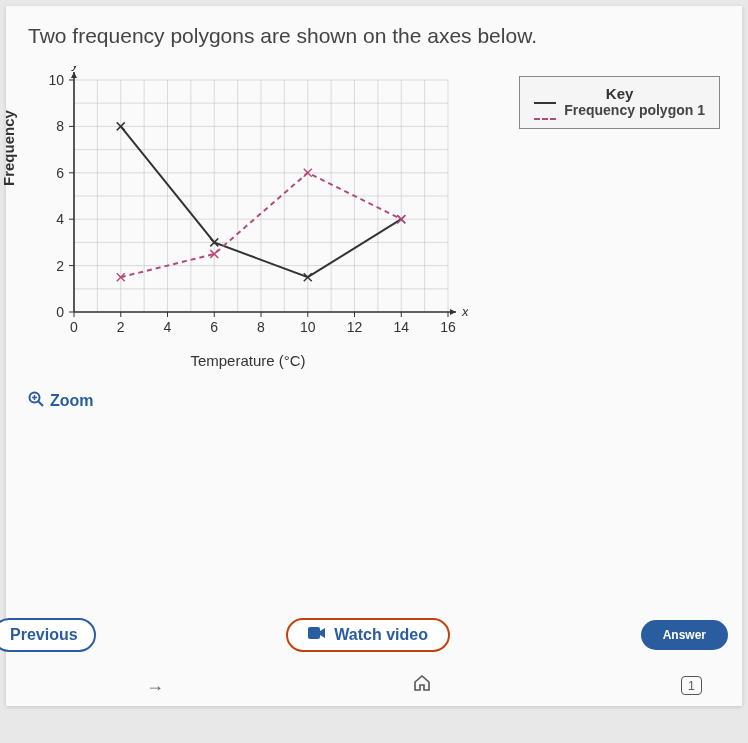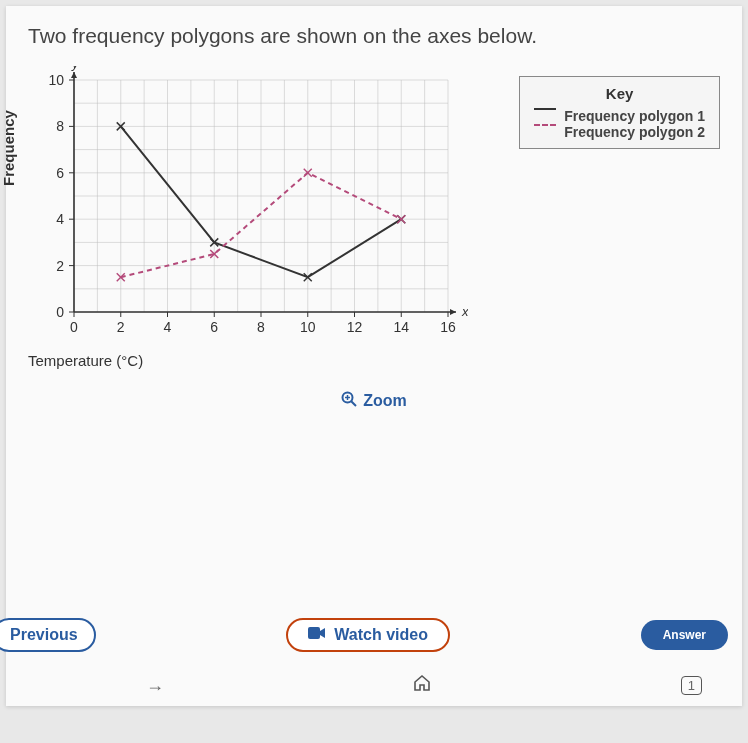--- a/index.html
+++ b/index.html
@@ -40,50 +40,50 @@
     position: absolute;
     left: -28px;
     top: 120px;
     transform: rotate(-90deg);
     transform-origin: left top;
     font-size: 15px;
     color: #333;
     font-weight: 600;
   }
   .xlabel {
-    text-align: left;
+    text-align: center;
     font-size: 15px;
     color: #333;
     margin-top: 2px;
   }
   .key-box {
     border: 1px solid #888;
     padding: 8px 14px;
     background: #f5f5f5;
     font-size: 14px;
     margin-top: 10px;
     margin-left: auto;
   }
   .key-title {
     text-align: center;
     font-weight: 600;
-    margin-bottom: 6px;
+    margin-bottom: 0;
     font-size: 15px;
   }
   .key-row {
     display: flex;
     gap: 8px;
     font-weight: 600;
     font-size: 14px;
     color: #444;
   }
   .key-solid { width: 22px; border-top: 2px solid #333; }
   .key-dashed { width: 22px; border-top: 2px dashed #b44a7a; }
   .zoom-row {
-    text-align: center;
+    text-align: left;
     margin: 22px 0 24px 0;
   }
   .zoom-link {
     color: #2a5ca0;
     font-size: 16px;
     font-weight: 600;
     display: inline-flex;
     align-items: center;
     gap: 6px;
     cursor: pointer;
@@ -255,21 +255,20 @@
     </div>
 
     <div class="key-box">
       <div class="key-title">Key</div>
       <div class="key-row">
         <span class="key-solid"></span>
         <span>Frequency polygon 1</span>
       </div>
       <div class="key-row">
         <span class="key-dashed"></span>
-        <span>Frequency polygon 2</span>
       </div>
     </div>
   </div>
 
   <div class="zoom-row">
     <span class="zoom-link">
       <span>
         <svg width="16" height="16" viewBox="0 0 16 16">
             <circle cx="6.5" cy="6.5" r="5" fill="none" stroke="#2a5ca0" stroke-width="2"></circle>
             <line x1="10.2" y1="10.2" x2="15" y2="15" stroke="#2a5ca0" stroke-width="2"></line>

